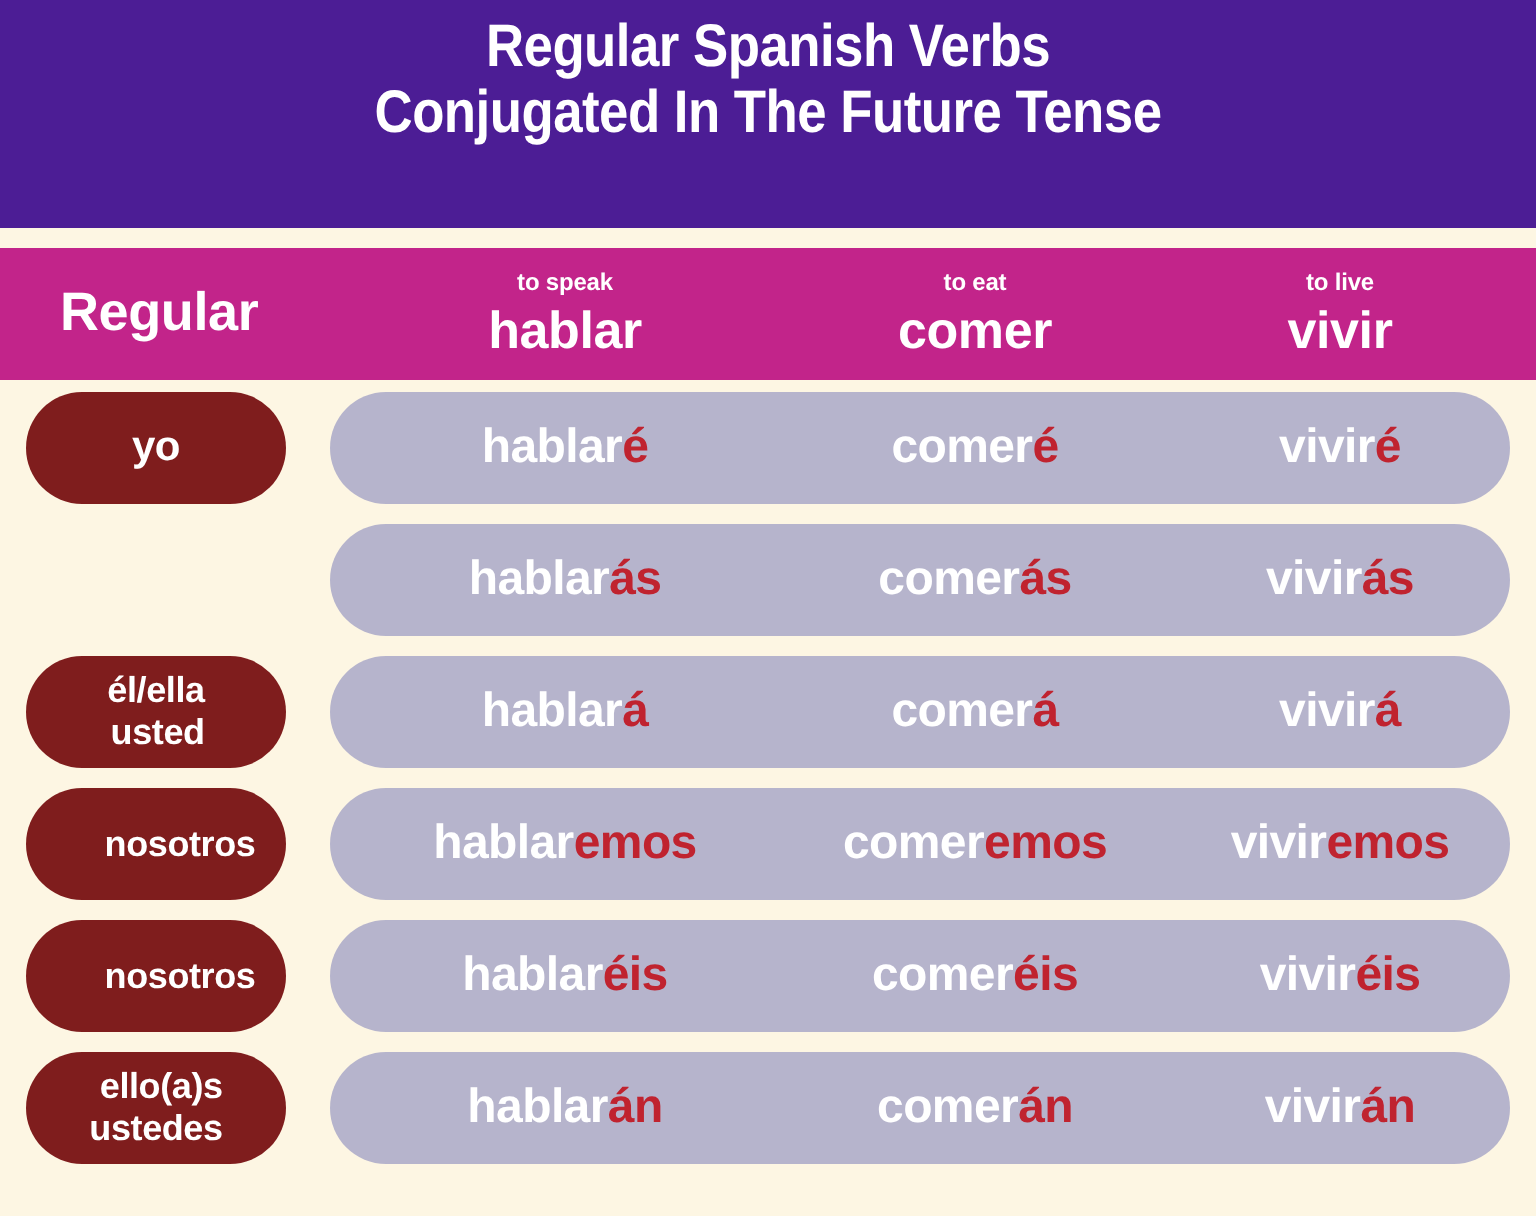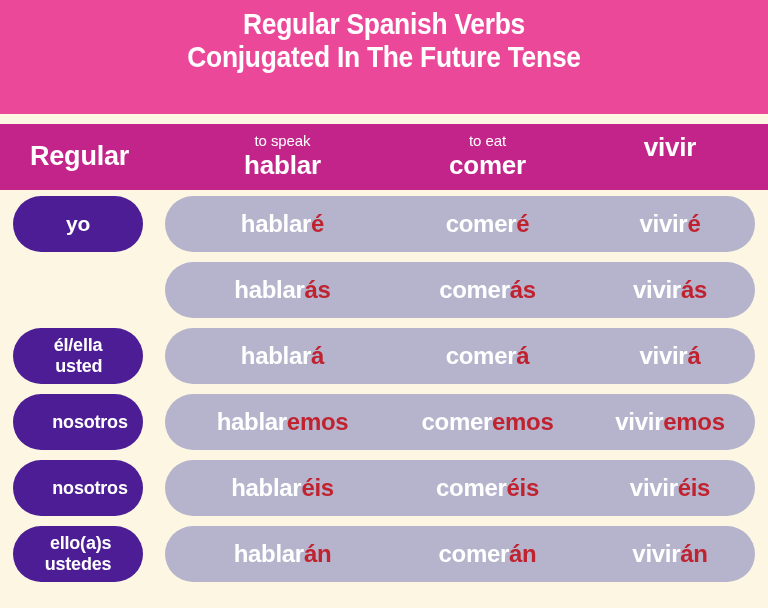--- a/index.html
+++ b/index.html
@@ -21,21 +21,21 @@
     box-sizing: border-box;
   }
 
   
   .title-band {
     position: absolute;
     left: 0;
     top: 0;
     width: 768px;
     height: 114px;
-    background: #ec4899;
+    background: #4c1d95;
     box-sizing: border-box;
   }
   .title-text {
     position: absolute;
     left: 0;
     top: 7px;
     width: 768px;
     text-align: center;
     color: #ffffff;
     font-family: "Liberation Sans Narrow", "Liberation Sans", sans-serif;
@@ -81,22 +81,22 @@
     letter-spacing: -0.2px;
   }
   .header-col {
     position: absolute;
     top: 8px;
     text-align: center;
     color: #ffffff;
   }
   .header-col .gloss {
     display: block;
-    font-size: 15px;
-    font-weight: normal;
+    font-size: 12px;
+    font-weight: bold;
     line-height: 18px;
     letter-spacing: -0.1px;
   }
   .header-col .verb {
     display: block;
     font-size: 26px;
     font-weight: bold;
     line-height: 31px;
     letter-spacing: -0.2px;
   }
@@ -116,21 +116,21 @@
     width: 768px;
     height: 56px;
     margin-bottom: 10px;
   }
   .subject-pill {
     position: absolute;
     left: 13px;
     top: 0;
     width: 130px;
     height: 56px;
-    background: #4c1d95;
+    background: #7f1d1d;
     border-radius: 28px;
     display: flex;
     align-items: center;
     justify-content: center;
     box-sizing: border-box;
     text-align: center;
   }
   .subject-pill .subject-label {
     color: #ffffff;
     font-size: 21px;
@@ -188,20 +188,21 @@
       <span class="gloss">to speak</span>
       <span class="verb">hablar</span>
     </div>
 
     <div class="header-col c1">
       <span class="gloss">to eat</span>
       <span class="verb">comer</span>
     </div>
 
     <div class="header-col c2">
+      <span class="gloss">to live</span>
       <span class="verb">vivir</span>
     </div>
   </div>
 
   <div class="rows">
 
     <div class="row">
       <div class="subject-pill">
         <span class="subject-label">yo</span>
       </div>

